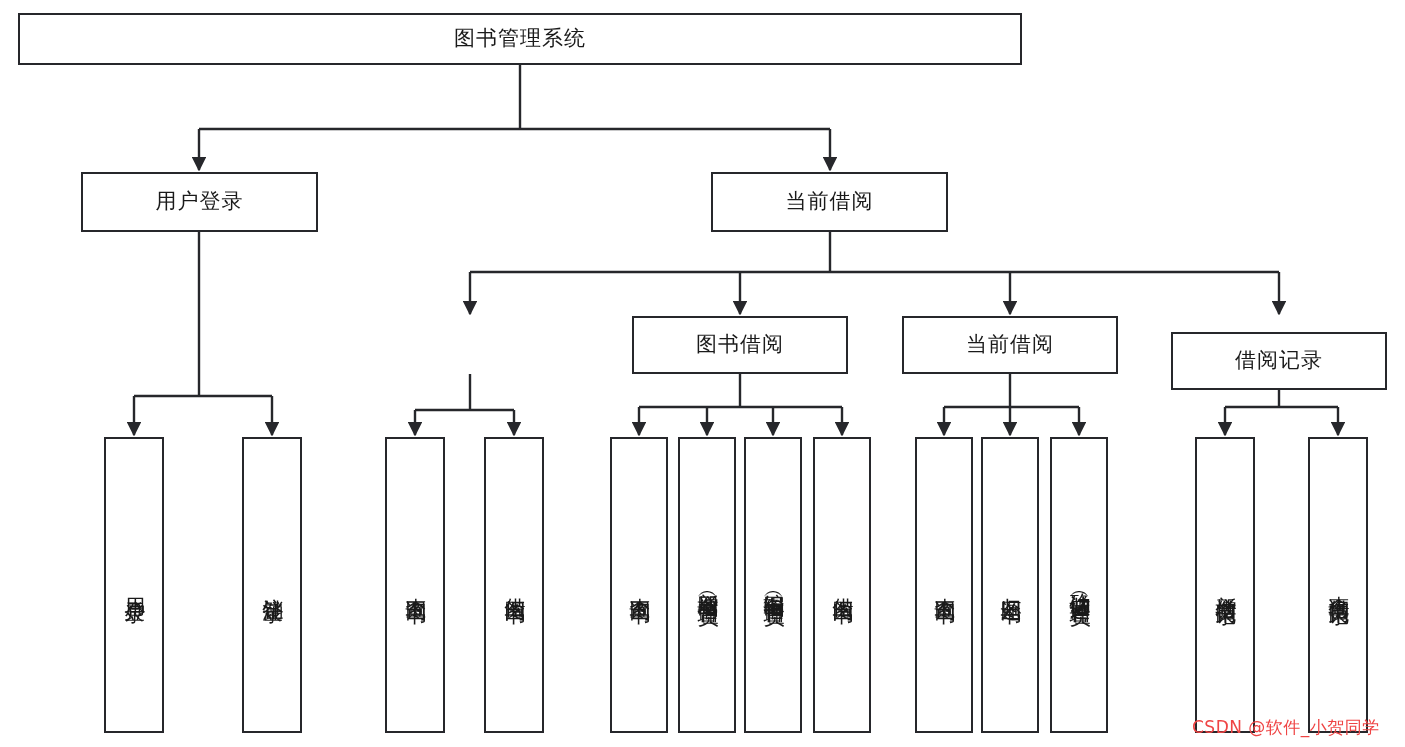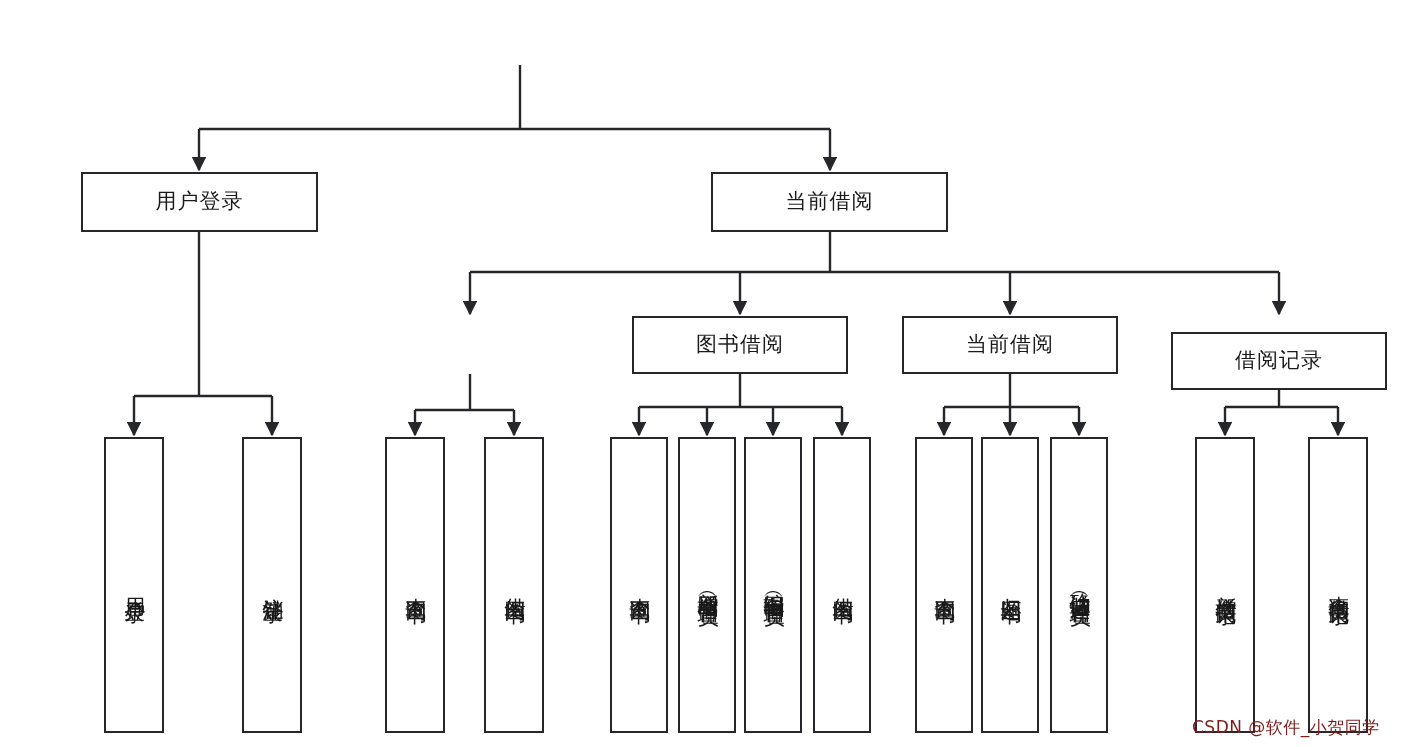--- a/index.html
+++ b/index.html
@@ -51,21 +51,21 @@
     line-height: 1.42;
     text-align: center;
     writing-mode: vertical-rl;
     text-orientation: upright;
     letter-spacing: 2px;
     max-height: 100%;
   }
   .watermark {
     position: absolute;
     font-size: 17px;
-    color: #7f1d1d;
+    color: #ef4444;
     white-space: nowrap;
     letter-spacing: 0.5px;
     pointer-events: none;
   }
 </style>
 </head>
 <body>
 
 <div id="stage">
 
@@ -113,20 +113,23 @@
       <path d="M 1010 407 L 1010 435" marker-end="url(#arrow)"></path>
       <path d="M 1079 407 L 1079 435" marker-end="url(#arrow)"></path>
 
       <path d="M 1279 374 L 1279 407"></path>
       <path d="M 1225 407 L 1338 407"></path>
       <path d="M 1225 407 L 1225 435" marker-end="url(#arrow)"></path>
       <path d="M 1338 407 L 1338 435" marker-end="url(#arrow)"></path>
     </g>
   </svg>
 
+  <div class="node-box" style="left:18px; top:13px; width:1004px; height:52px;">
+    <span class="node-label-h">图书管理系统</span>
+  </div>
 
   <div class="node-box" style="left:81px; top:172px; width:237px; height:60px;">
     <span class="node-label-h">用户登录</span>
   </div>
   <div class="node-box" style="left:711px; top:172px; width:237px; height:60px;">
     <span class="node-label-h">当前借阅</span>
   </div>
 
   <div class="node-box" style="left:632px; top:316px; width:216px; height:58px;">
     <span class="node-label-h">图书借阅</span>

